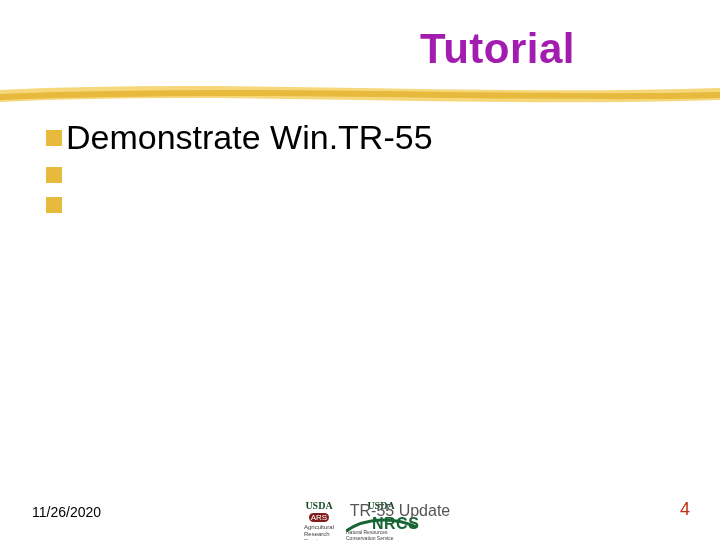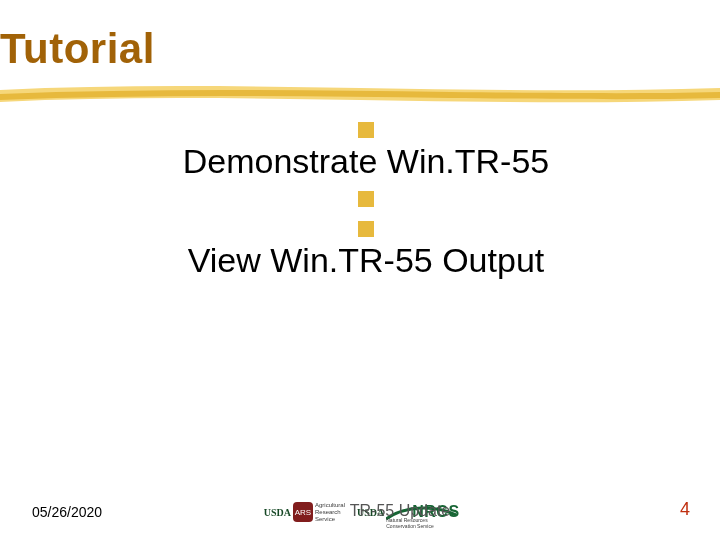--- a/index.html
+++ b/index.html
@@ -15,24 +15,24 @@
   .slide {
     width: 720px;
     height: 540px;
     position: relative;
   }
   .title {
     position: absolute;
     top: 25px;
     left: 0;
     width: 575px;
-    text-align: left;
+    text-align: right;
     font-weight: 900;
     font-size: 42px;
-    color: #a16207;
+    color: #a21caf;
     letter-spacing: 0.5px;
   }
   .underline {
     position: absolute;
     top: 82px;
     left: 0;
     width: 720px;
     height: 22px;
   }
   .underline svg {
@@ -44,21 +44,20 @@
     position: absolute;
     top: 116px;
     left: 42px;
     right: 30px;
   }
   .bullet-row {
     display: flex;
     align-items: center;
     gap: 0;
     margin: 2px 0 6px 0;
-    flex-direction: column;
   }
   .bullet-icon svg {
     width: 24px;
     height: 24px;
     display: block;
   }
   .bullet-text {
     font-family: "Comic Sans MS", "Comic Sans", cursive, sans-serif;
     font-size: 34px;
     color: #000;
@@ -112,31 +111,32 @@
     align-items: flex-end;
     opacity: 0.95;
   }
   .logo-box {
     height: 24px;
     display: inline-flex;
     align-items: center;
     gap: 2px;
     padding: 0 2px;
     background: #fff;
+    flex-direction: column;
   }
   .logo-usda {
     font-family: Georgia, "Times New Roman", serif;
     font-weight: bold;
     font-size: 10px;
     color: #0a3f1a;
   }
   .logo-ars-circle {
     width: 20px;
     height: 20px;
-    border-radius: 4px;
+    border-radius: 10px;
     background: #7b1111;
     display: flex;
     align-items: center;
     justify-content: center;
     color: #fff;
     font-size: 8px;
     font-family: Arial, sans-serif;
   }
   .logo-ars-label {
     display: flex;
@@ -198,27 +198,26 @@
           </svg>
       </span>
     </div>
 
     <div class="bullet-row">
       <span class="bullet-icon">
         <svg viewBox="0 0 24 24">
             <rect x="4" y="4" width="16" height="16" fill="#e7b93d"></rect>
           </svg>
       </span>
-      <span class="bullet-text">View Win.TR-55 Output</span>
     </div>
 
   </div>
 
   <div class="footer">
-    <div class="footer-date">05/26/2020</div>
+    <div class="footer-date">11/26/2020</div>
 
     <div class="logo-strip">
       <div class="logo-box">
         <span class="logo-usda">USDA</span>
         <span class="logo-ars-circle">ARS</span>
         <span class="logo-ars-label">
           <span>Agricultural</span>
           <span>Research</span>
           <span>Service</span>
         </span>

